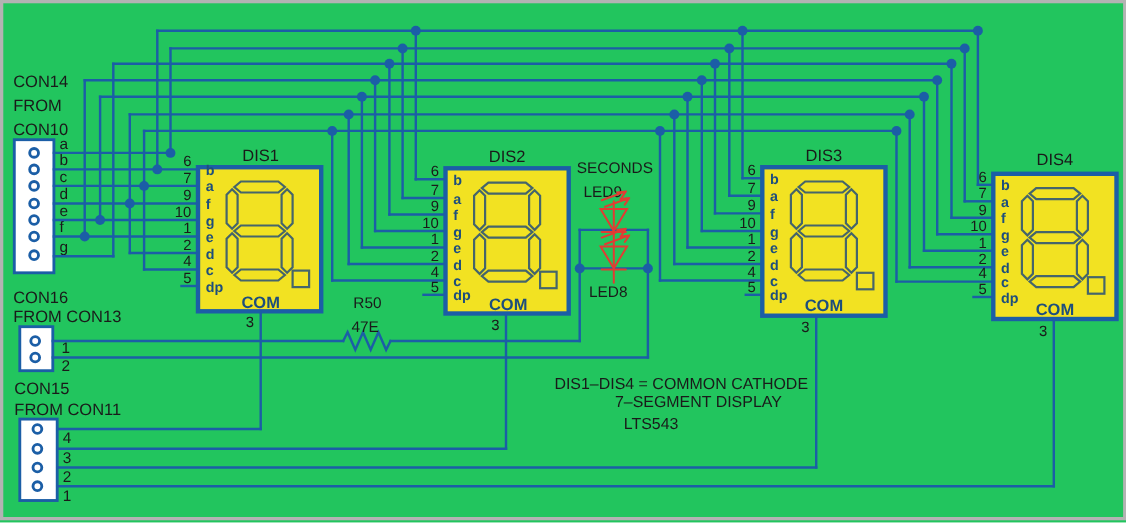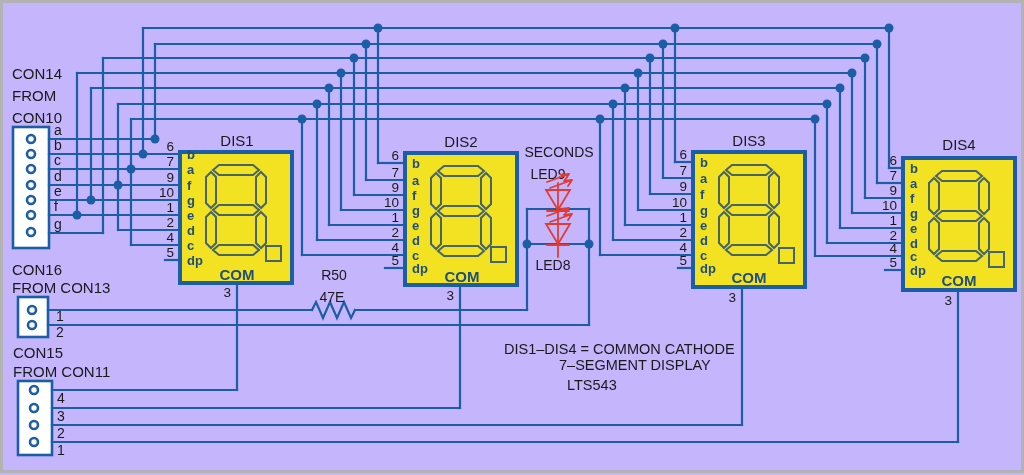--- a/index.html
+++ b/index.html
@@ -1,16 +1,16 @@
 <!DOCTYPE html>
 <html><head>
 <meta charset="utf-8">
 <style>
   html,body{margin:0;padding:0;background:#fff;}
-  .stage{width:1024px;height:475px;position:relative;background:#c4b5fd;}
+  .stage{width:1024px;height:475px;position:relative;background:#22c55e;}
   svg{display:block;}
   .wire{stroke:#1b5ea6;stroke-width:2.2;fill:none;stroke-linecap:square;}
   .dot{fill:#1b5ea6;stroke:none;}
   .conn-box{fill:#ffffff;stroke:#1b5ea6;stroke-width:2.6;}
   .pin-circle{fill:#ffffff;stroke:#1b5ea6;stroke-width:2.6;}
   .disp-box{fill:#f2e222;stroke:#1b5ea6;stroke-width:4;}
   .seg{fill:none;stroke:#45656b;stroke-width:2;}
   .led{stroke:#e23b33;stroke-width:1.8;fill:none;stroke-linecap:round;}
   .ledfill{fill:none;stroke:#e23b33;stroke-width:1.8;}
   text{font-family:"Liberation Sans", sans-serif;fill:#1a1a1a;}

